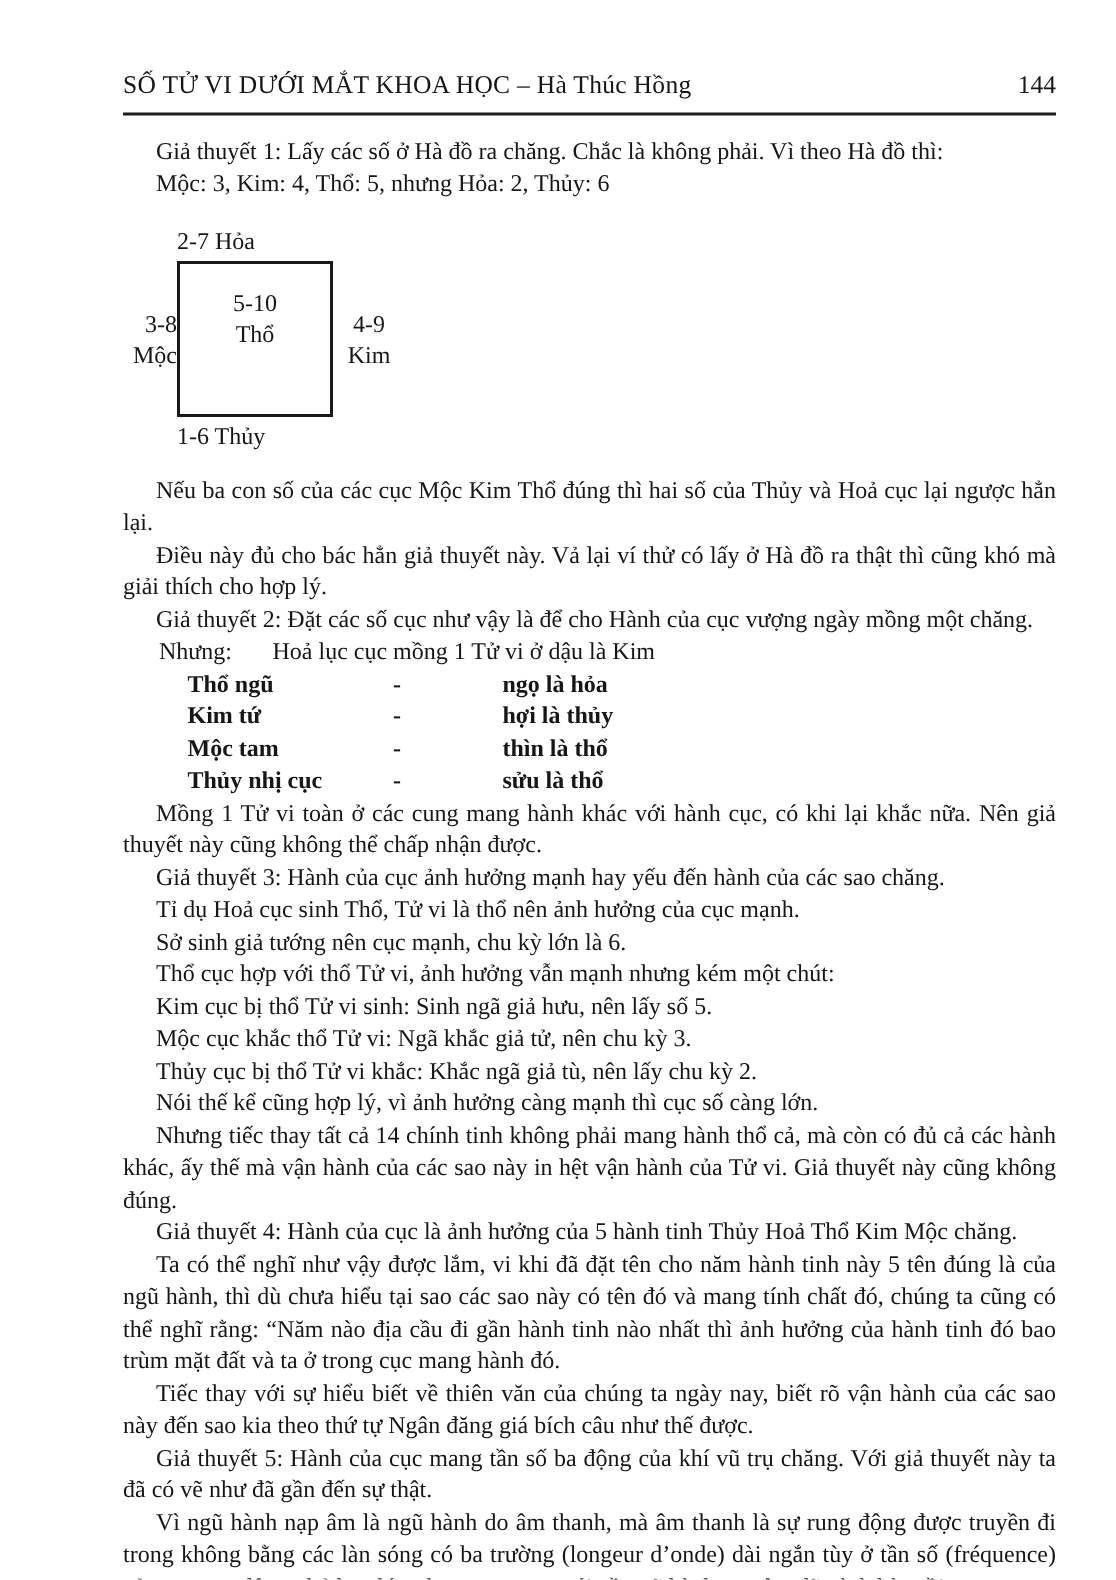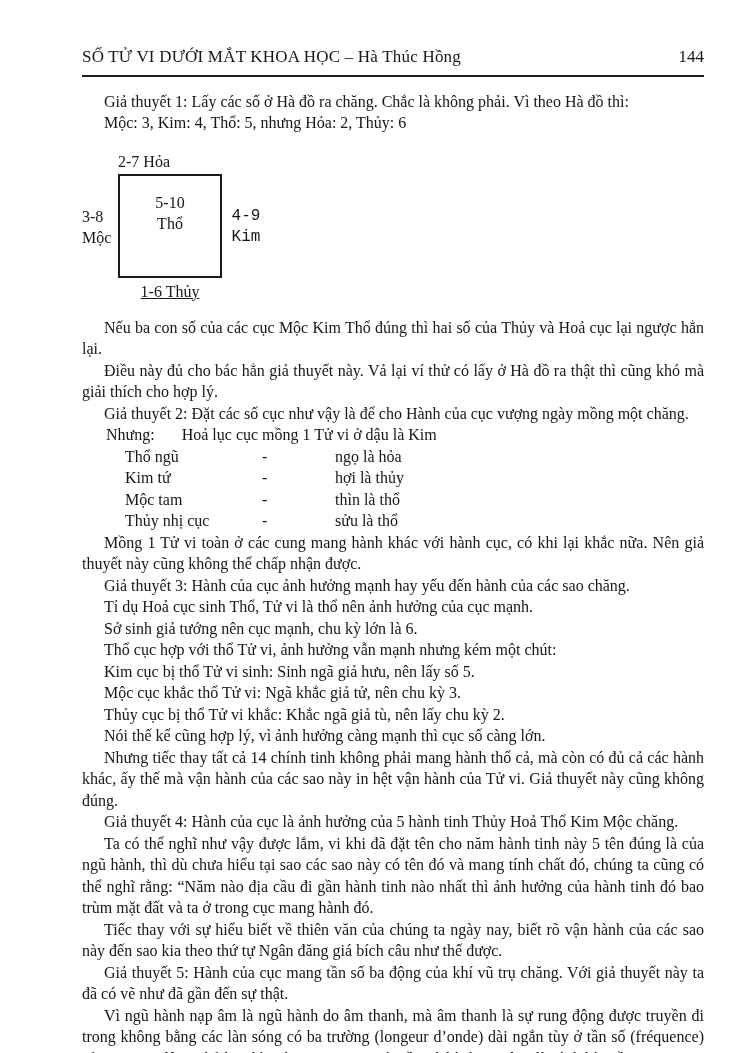--- a/index.html
+++ b/index.html
@@ -65,42 +65,40 @@
     border: 2px solid #1a1a1a;
   }
   .diagram .center-label {
     position: absolute;
     top: 41px; left: 36px; width: 104px;
     text-align: center;
   }
   .diagram .left-label {
     position: absolute;
     top: 55px; left: 0; width: 36px;
-    text-align: left;
+    text-align: right;
   }
   .diagram .right-label {
     position: absolute;
     top: 55px; left: 140px; width: 48px;
     text-align: center;
-    font-family: Liberation Mono, monospace;
   }
   .diagram .bottom-label {
     position: absolute;
     top: 130px; left: 36px; width: 104px;
-    text-align: center;
-    text-decoration: underline;
+    text-align: left;
   }
   
   .nhung-line {
     margin: 0;
     text-indent: 24px;
   }
   .nhung-line .nhung-text { padding-left: 27px; }
   
-  .corr-list { margin: 0; }
+  .corr-list { margin: 0; font-weight: bold; }
   .corr-row {
     display: flex;
     padding-left: 43px;
   }
   .corr-row .term { width: 137px; }
   .corr-row .dash { width: 73px; }
   .corr-row .value { flex: 1; }
 </style>
 </head>
 <body>

